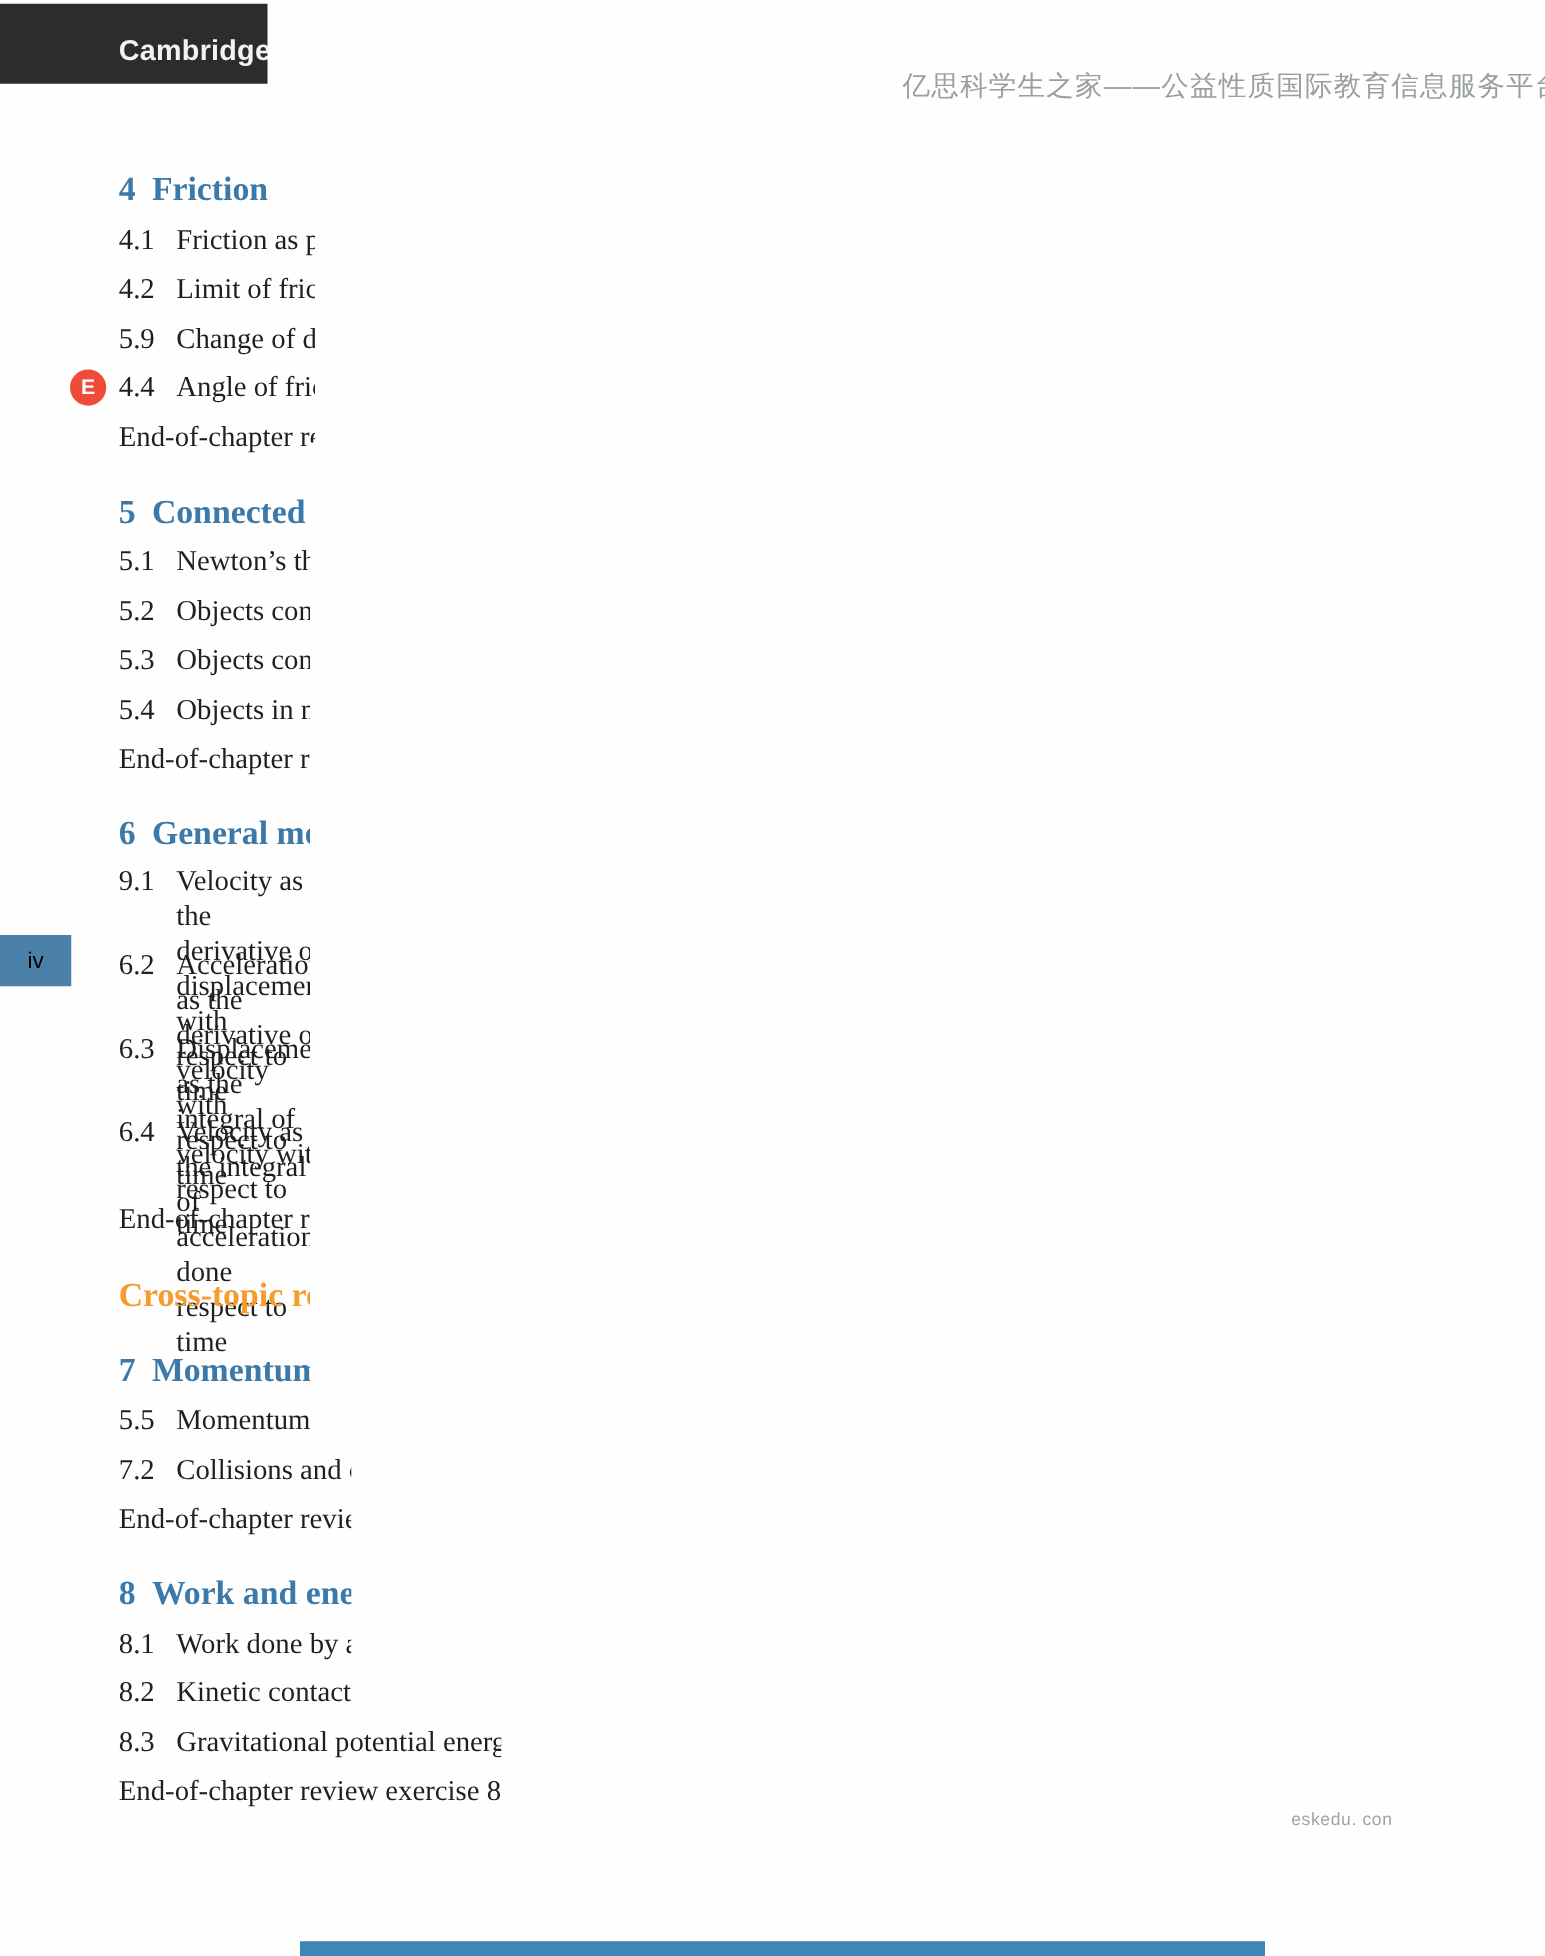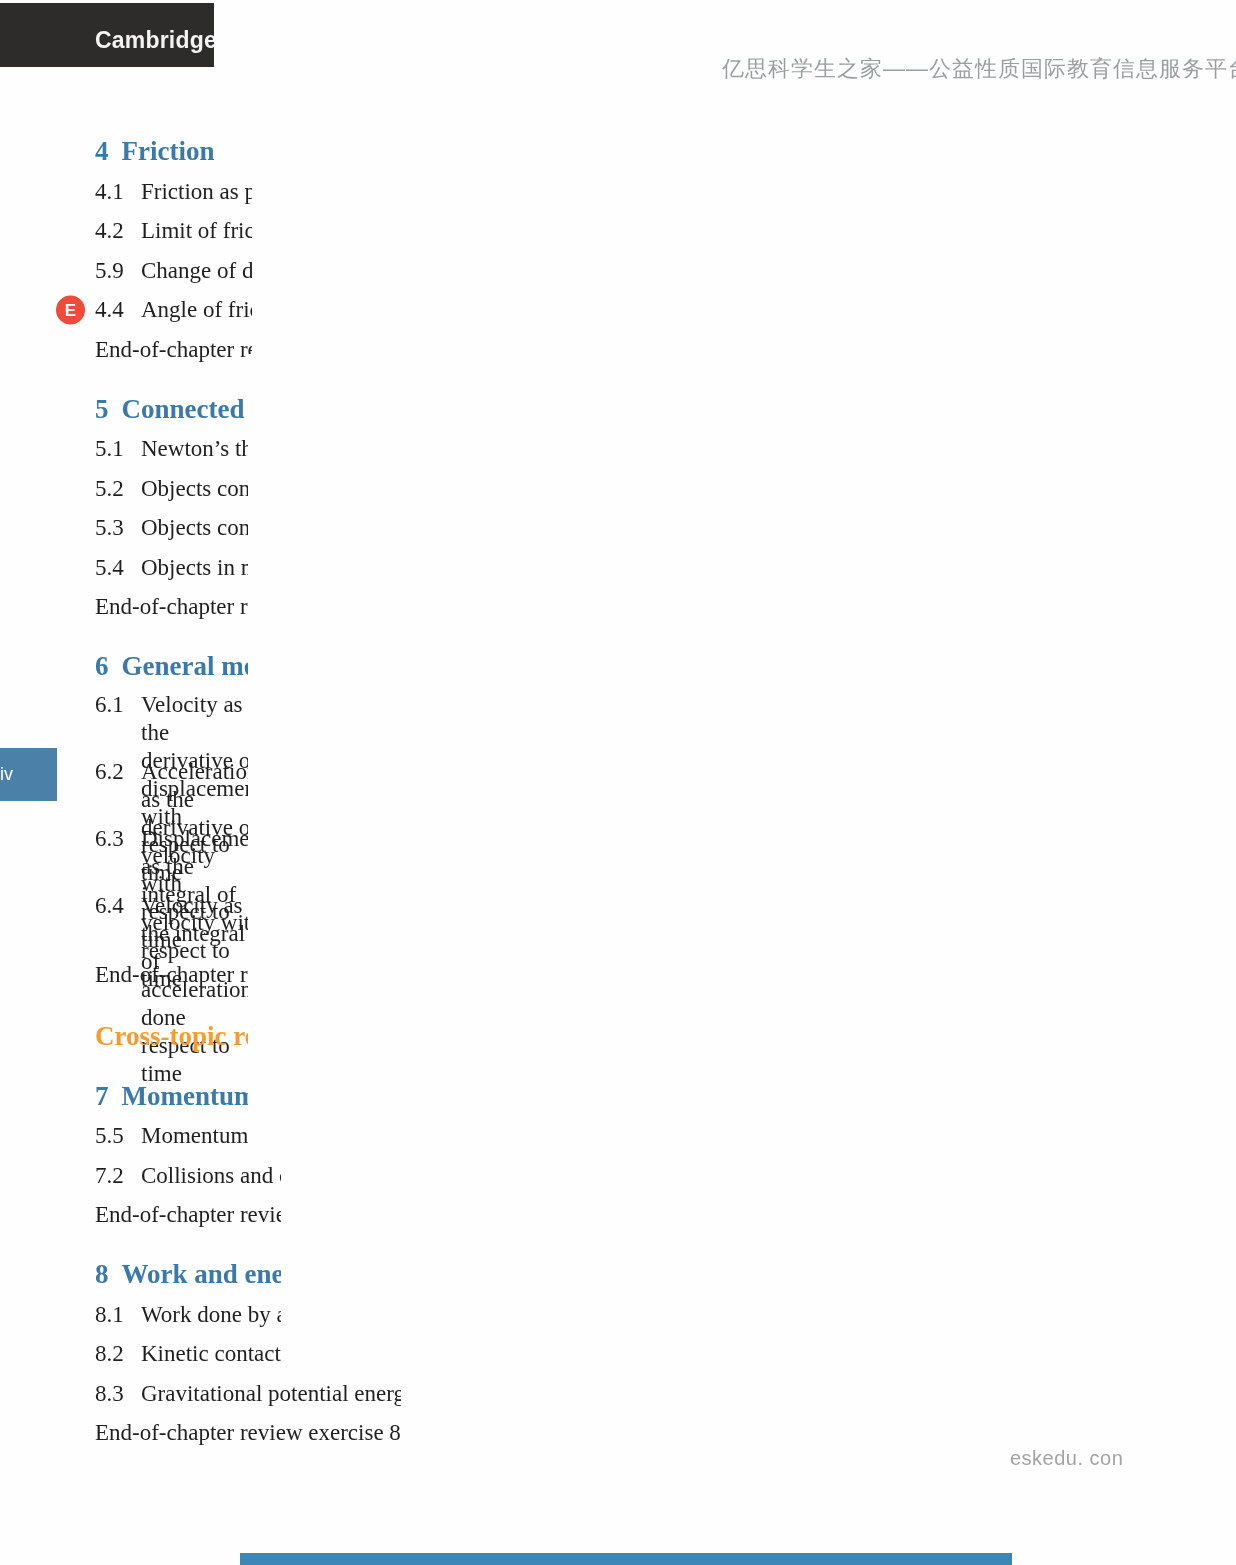--- a/index.html
+++ b/index.html
@@ -37,31 +37,31 @@
   
   .cn-watermark {
     position:absolute; left:722px; top:54px; z-index:5;
     font-family:"Liberation Sans", sans-serif;
     font-size:22px; color:var(--watermark-gray);
     letter-spacing:1px; opacity:0.95; white-space:nowrap;
   }
 
   
   .page-tab {
-    position:absolute; left:0; top:748px; width:57px; height:53px;
+    position:absolute; left:0; top:748px; width:57px; height:41px;
     background:var(--tab-blue);
-    display:flex; align-items:center; justify-content:flex-start;
-    font-family:"Liberation Sans", sans-serif; font-size:18px; color:#ffffff;
+    display:flex; align-items:center; justify-content:center;
+    font-family:"Liberation Sans", sans-serif; font-size:18px; color:#000000;
   }
 
   
   .site-watermark {
-    position:absolute; left:1010px; top:1447px;
+    position:absolute; left:1033px; top:1447px;
     font-family:"Liberation Sans", sans-serif;
-    font-size:20px; color:var(--site-gray); letter-spacing:0.5px;
+    font-size:14px; color:var(--site-gray); letter-spacing:0.5px;
   }
 
   
   .toc {
     position:absolute; left:95px; top:130px; width:707px;
     color:var(--body-text);
   }
   .row {
     position:relative;
     display:flex; align-items:center;
@@ -174,21 +174,21 @@
       <div class="row review">
         <span class="title">End-of-chapter review exercise 5</span>
         <span class="page">125</span>
       </div>
       <div class="row chapter">
         <span class="num">6</span>
         <span class="title">General motion in a straight line</span>
         <span class="page">128</span>
       </div>
       <div class="row item2">
-        <span class="num">6.1</span>
+        <span class="num">9.1</span>
         <span class="title">Velocity as the derivative of displacement with
 respect to time</span>
         <span class="page">130</span>
       </div>
       <div class="row item2">
         <span class="num">6.2</span>
         <span class="title">Acceleration as the derivative of velocity with
 respect to time</span>
         <span class="page">134</span>
       </div>

